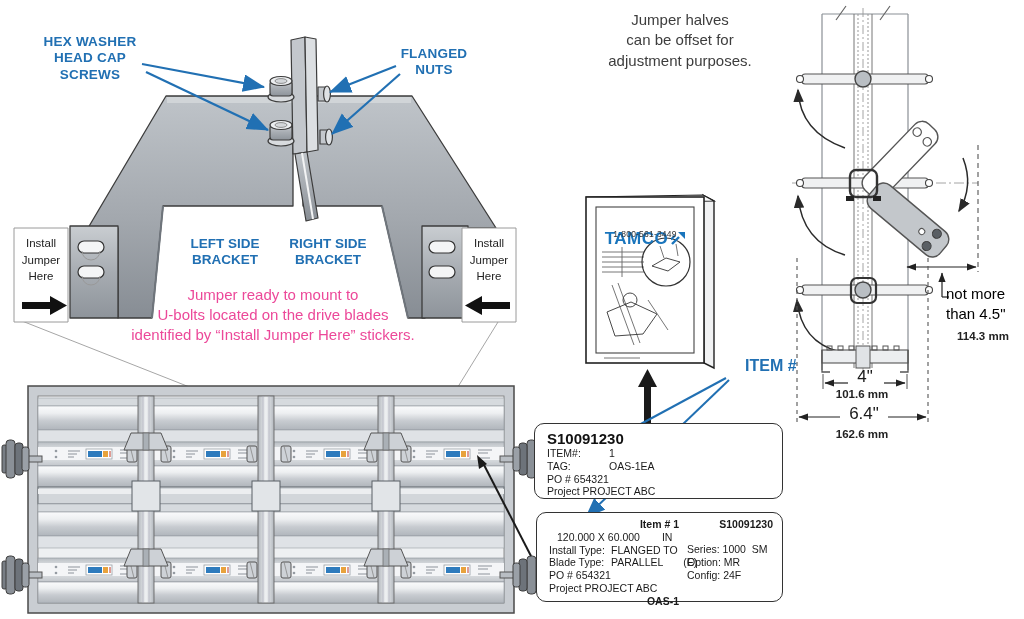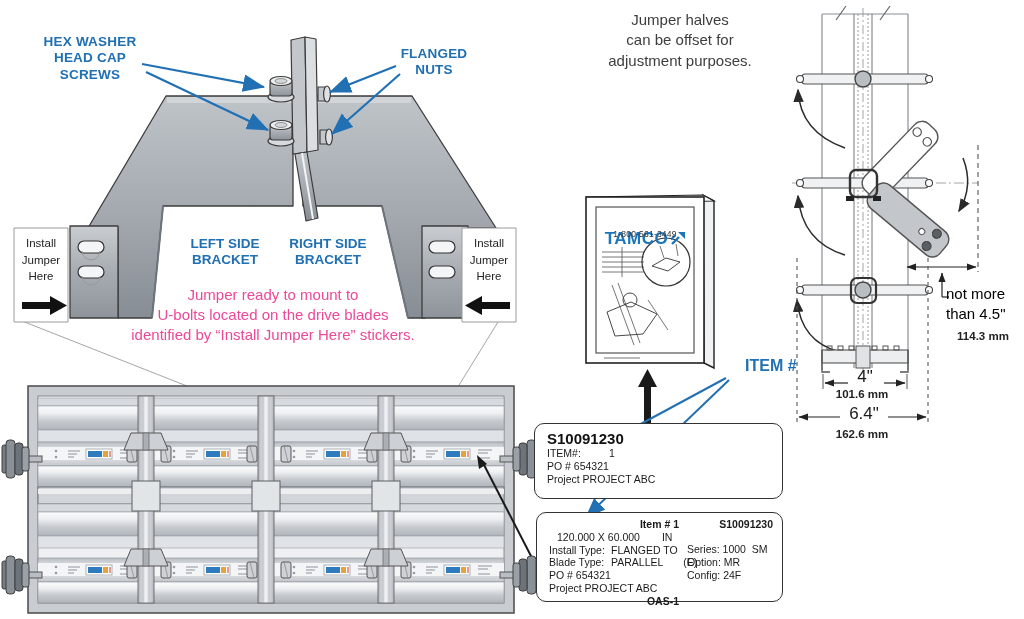--- a/index.html
+++ b/index.html
@@ -411,20 +411,24 @@
   <div class="lbl ctr phone" style="left:598px;top:229px;width:94px;">1-800-561-3449</div>
 
   <div class="lbl blue itemlbl" style="left:721px;top:356px;margin-left:24px;">ITEM #</div>
 
   <div class="labelbox" style="left:534px;top:423px;width:223px;height:62px;padding:6px 12px;">
     <div class="ttl">S10091230</div>
     <div class="flexrow">
         <span class="k">ITEM#:</span>
         <span>1</span>
       </div>
+    <div class="flexrow">
+        <span class="k">TAG:</span>
+        <span>OAS-1EA</span>
+      </div>
     <div class="row">PO # 654321</div>
     <div class="row">Project PROJECT ABC</div>
   </div>
 
   <div class="labelbox" style="left:536px;top:512px;width:221px;height:78px;padding:5px 12px;">
     <div style="position:absolute;left:12px;top:5px;width:130px;">
       <div class="row b">Item # 1</div>
       <div class="flexrow">
           <span style="padding-left:8px;">120.000 X 60.000</span>
           <span style="margin-left:22px;">IN</span>

